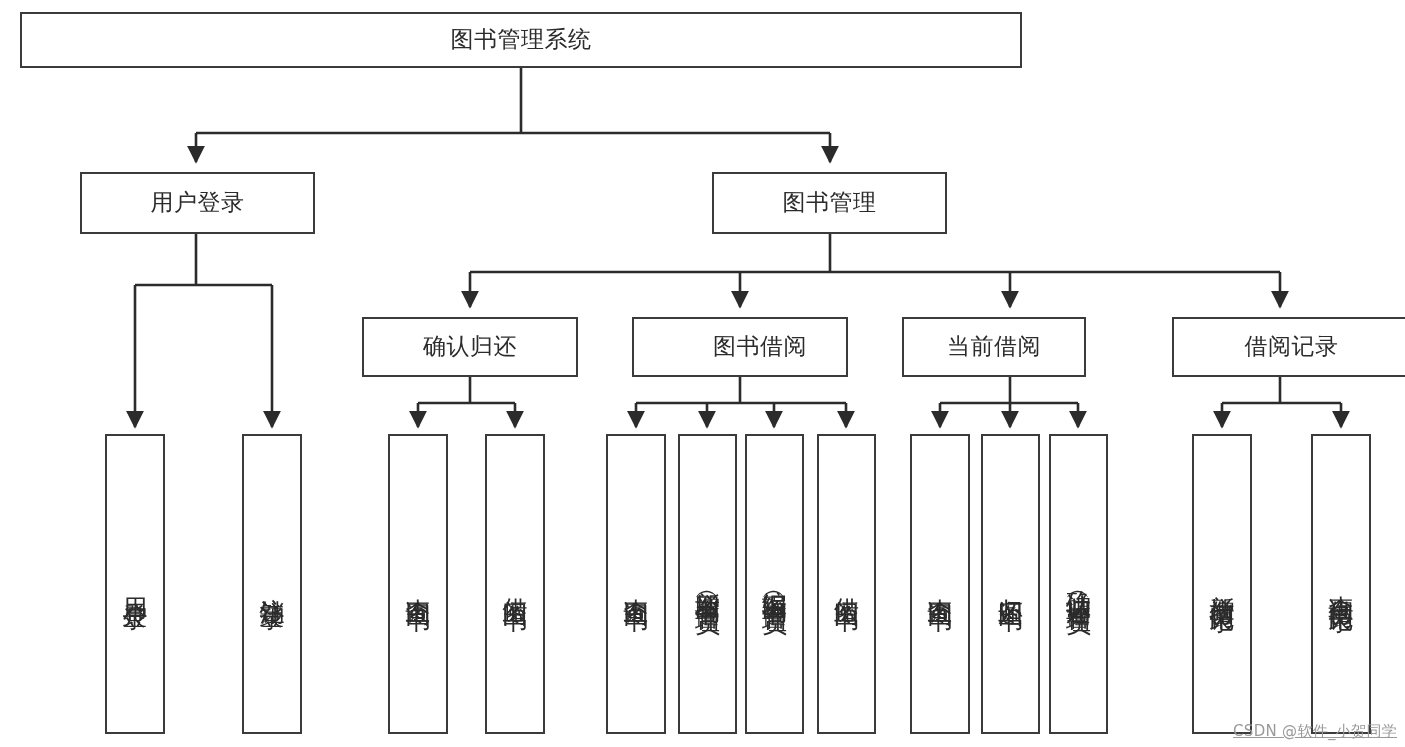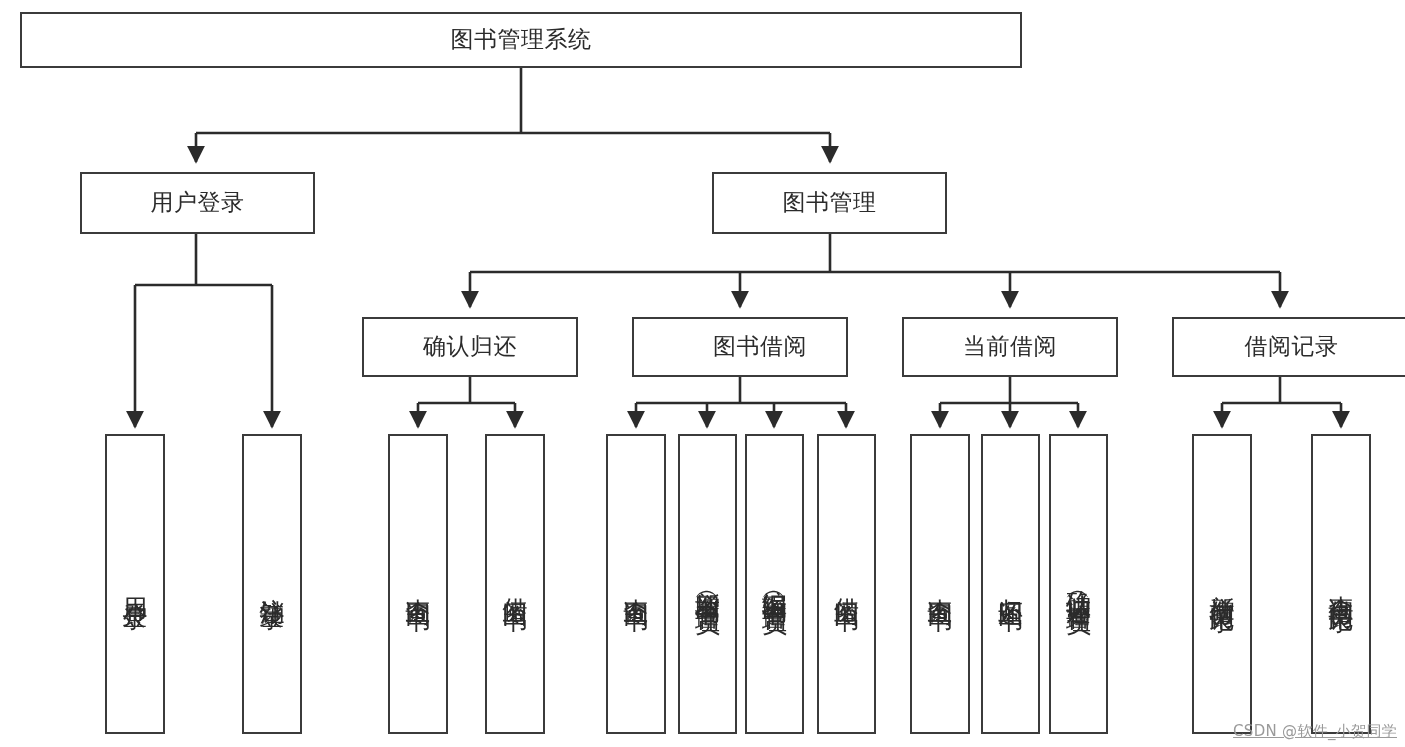--- a/index.html
+++ b/index.html
@@ -147,21 +147,21 @@
   <div class="node horiz" style="left:712px; top:172px; width:235px; height:62px;">
     <span class="label">图书管理</span>
   </div>
 
   <div class="node horiz" style="left:362px; top:317px; width:216px; height:60px;">
     <span class="label">确认归还</span>
   </div>
   <div class="node horiz" style="left:632px; top:317px; width:216px; height:60px;padding-left:40px;">
     <span class="label">图书借阅</span>
   </div>
-  <div class="node horiz" style="left:902px; top:317px; width:216px; height:60px;">
+  <div class="node horiz" style="left:902px; top:317px; width:184px; height:60px;">
     <span class="label">当前借阅</span>
   </div>
   <div class="node horiz" style="left:1172px; top:317px; width:239px; height:60px;">
     <span class="label">借阅记录</span>
   </div>
 
   <div class="node vert" style="left:105px; top:434px; width:60px; height:300px;">
     <span class="label">用户登录</span>
   </div>
   <div class="node vert" style="left:242px; top:434px; width:60px; height:300px;">

